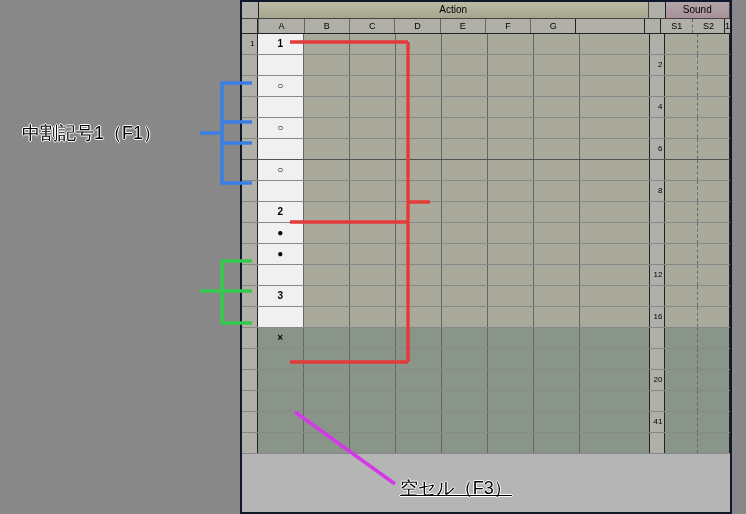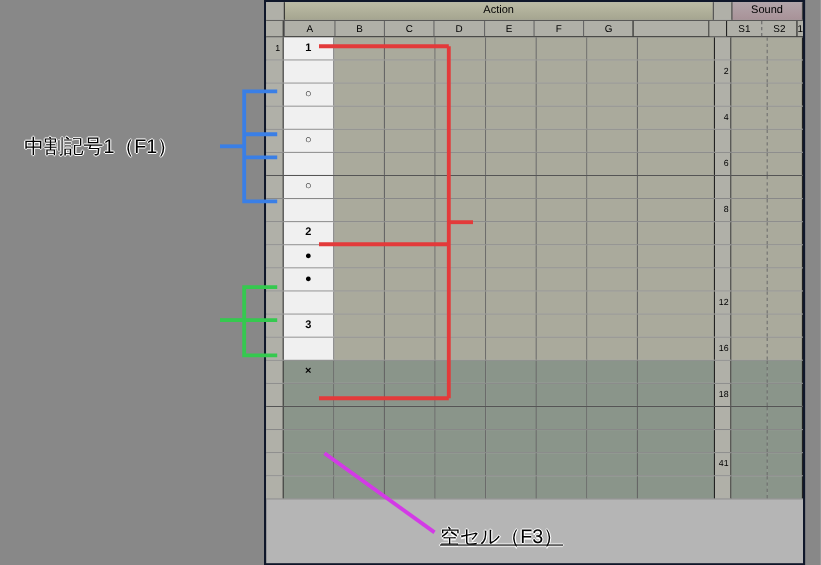--- a/index.html
+++ b/index.html
@@ -391,46 +391,46 @@
         <div class="cell-action"></div>
         <div class="cell-action"></div>
         <div class="cell-action"></div>
         <div class="cell-action"></div>
         <div class="cell-action lastA" style="width: 70px;"></div>
         <div class="cell-num2"></div>
         <div class="cell-sound"></div>
         <div class="cell-sound lastS"></div>
         <div class="cell-rest"></div>
       </div>
-      <div class="grid-row sep6 below">
-        <div class="rownum"></div>
-        <div class="cell-A"></div>
-        <div class="cell-action"></div>
-        <div class="cell-action"></div>
-        <div class="cell-action"></div>
-        <div class="cell-action"></div>
-        <div class="cell-action"></div>
-        <div class="cell-action"></div>
-        <div class="cell-action lastA" style="width: 70px;"></div>
-        <div class="cell-num2">18</div>
-        <div class="cell-sound"></div>
-        <div class="cell-sound lastS"></div>
-        <div class="cell-rest"></div>
-      </div>
       <div class="grid-row below">
         <div class="rownum"></div>
         <div class="cell-A"></div>
         <div class="cell-action"></div>
         <div class="cell-action"></div>
         <div class="cell-action"></div>
         <div class="cell-action"></div>
         <div class="cell-action"></div>
         <div class="cell-action"></div>
         <div class="cell-action lastA" style="width: 70px;"></div>
         <div class="cell-num2"></div>
+        <div class="cell-sound"></div>
+        <div class="cell-sound lastS"></div>
+        <div class="cell-rest"></div>
+      </div>
+      <div class="grid-row below">
+        <div class="rownum"></div>
+        <div class="cell-A"></div>
+        <div class="cell-action"></div>
+        <div class="cell-action"></div>
+        <div class="cell-action"></div>
+        <div class="cell-action"></div>
+        <div class="cell-action"></div>
+        <div class="cell-action"></div>
+        <div class="cell-action lastA" style="width: 70px;"></div>
+        <div class="cell-num2">20</div>
         <div class="cell-sound"></div>
         <div class="cell-sound lastS"></div>
         <div class="cell-rest"></div>
       </div>
       <div class="grid-row below">
         <div class="rownum"></div>
         <div class="cell-A"></div>
         <div class="cell-action"></div>
         <div class="cell-action"></div>
         <div class="cell-action"></div>

